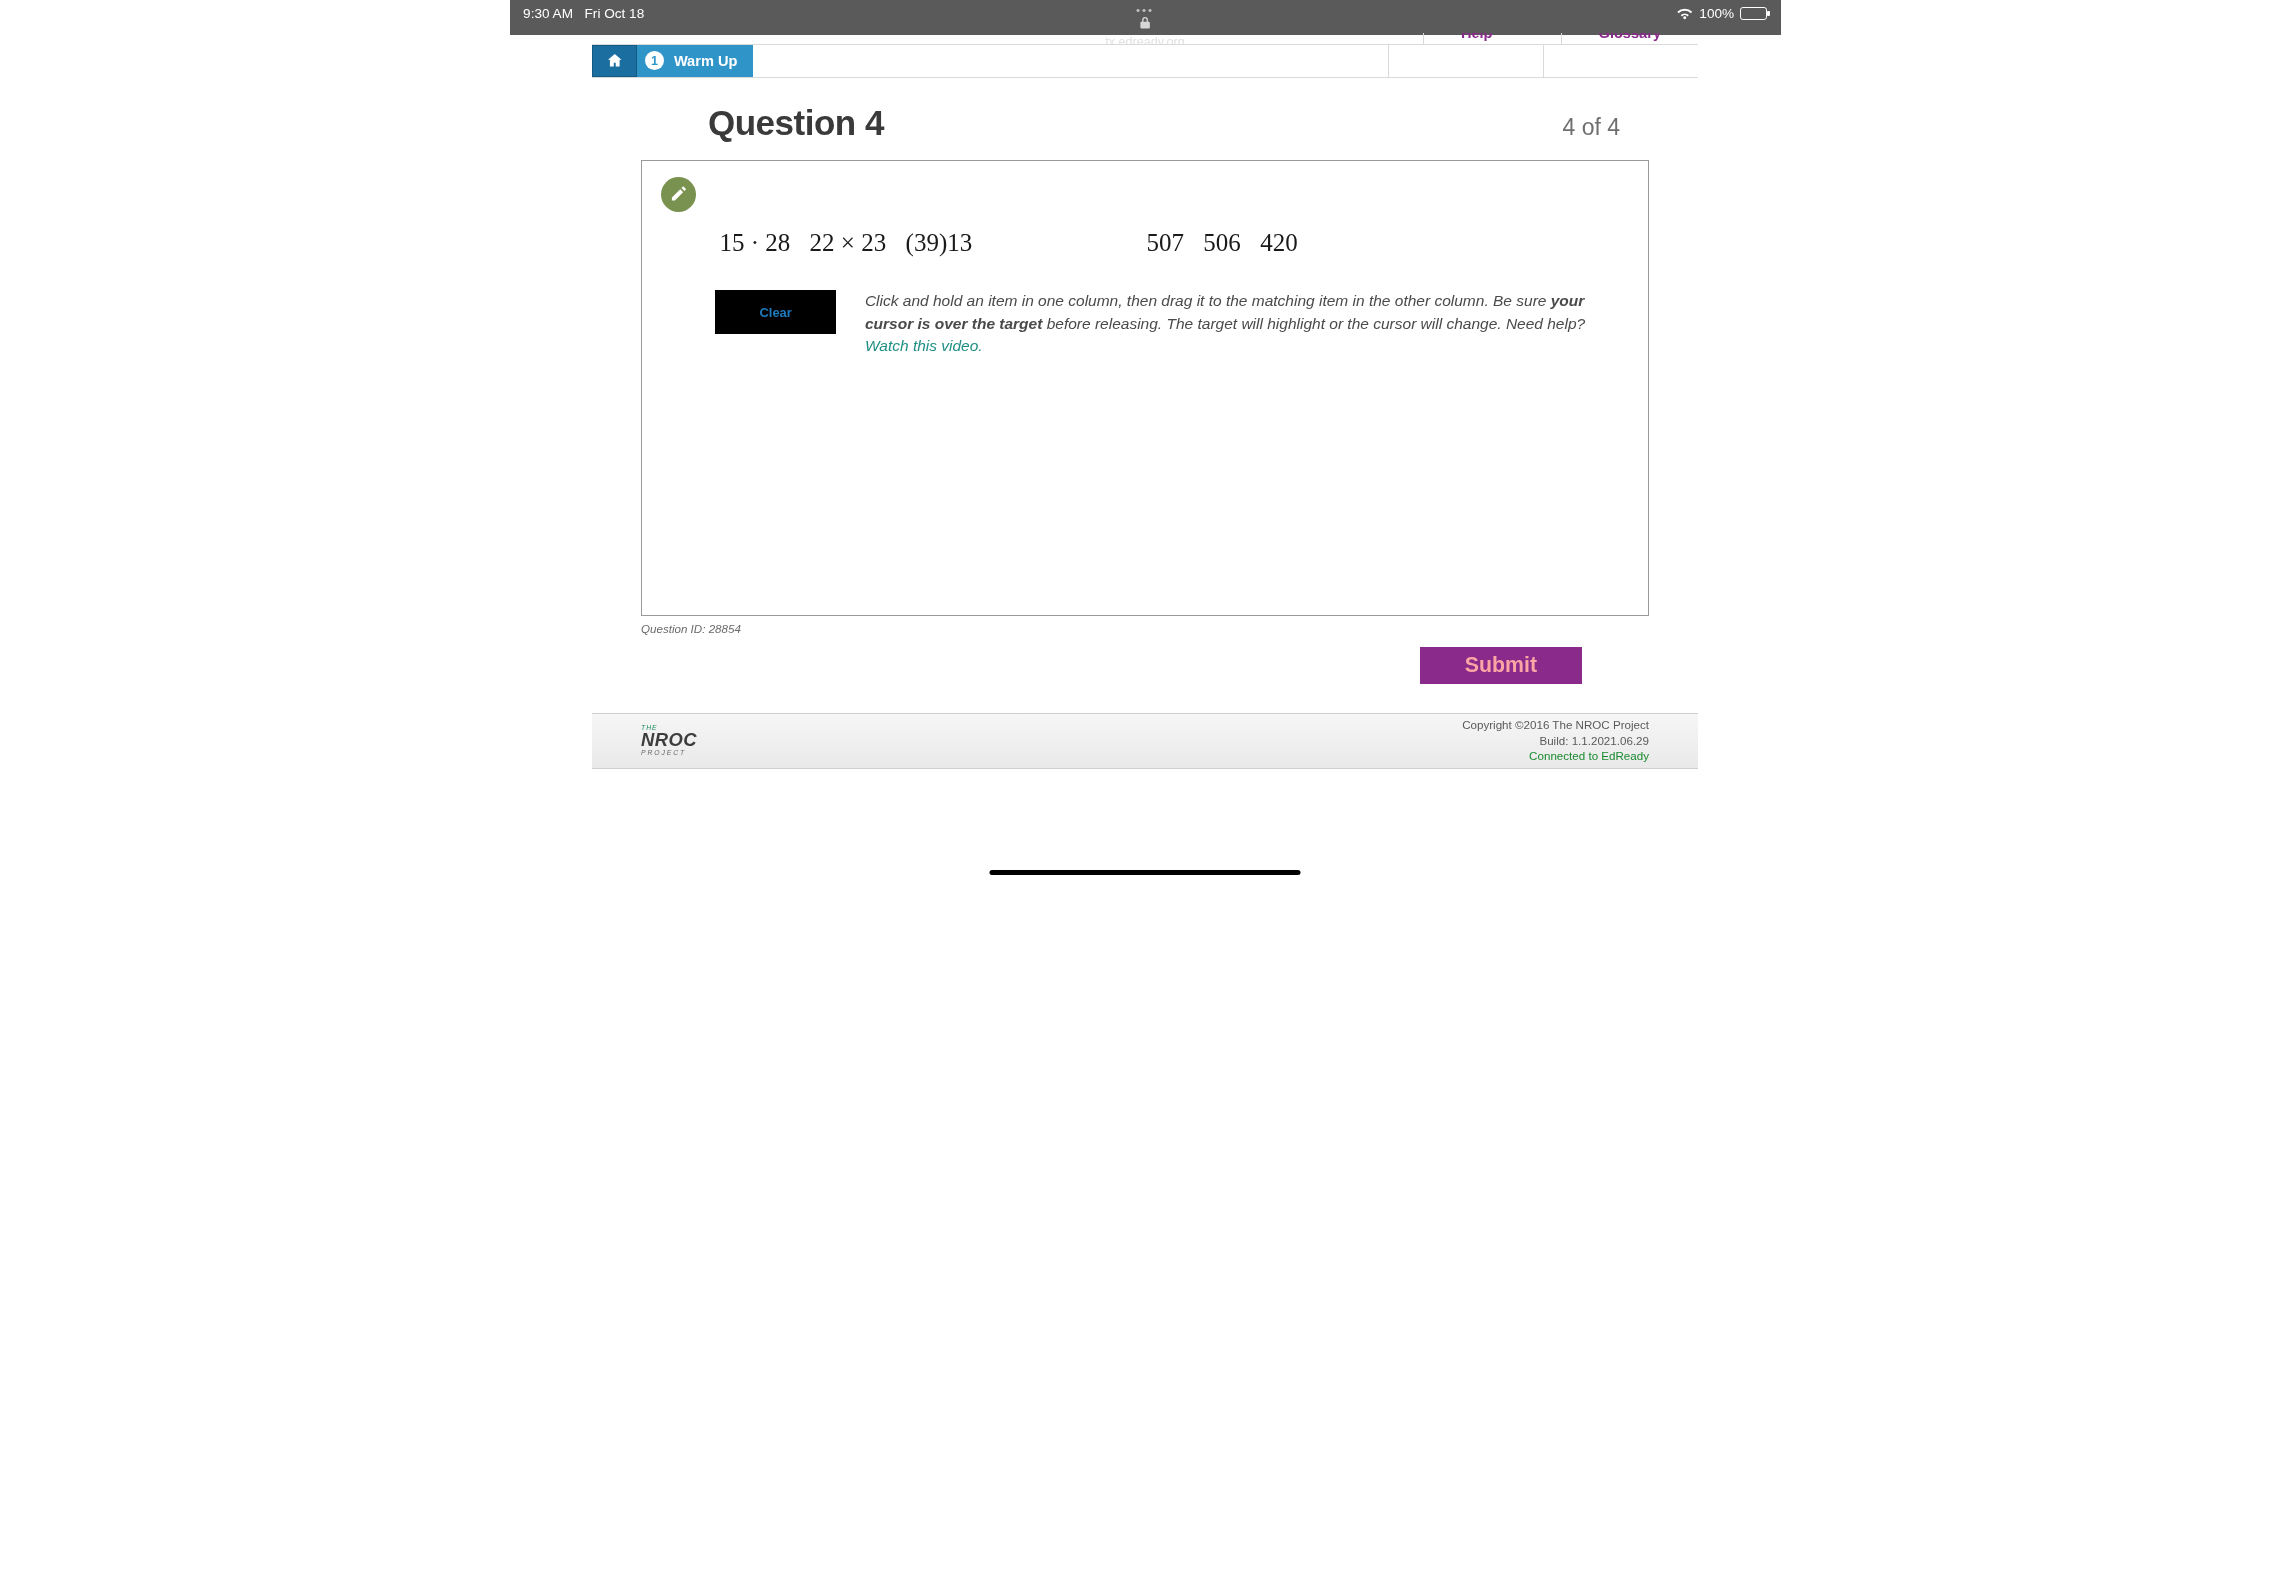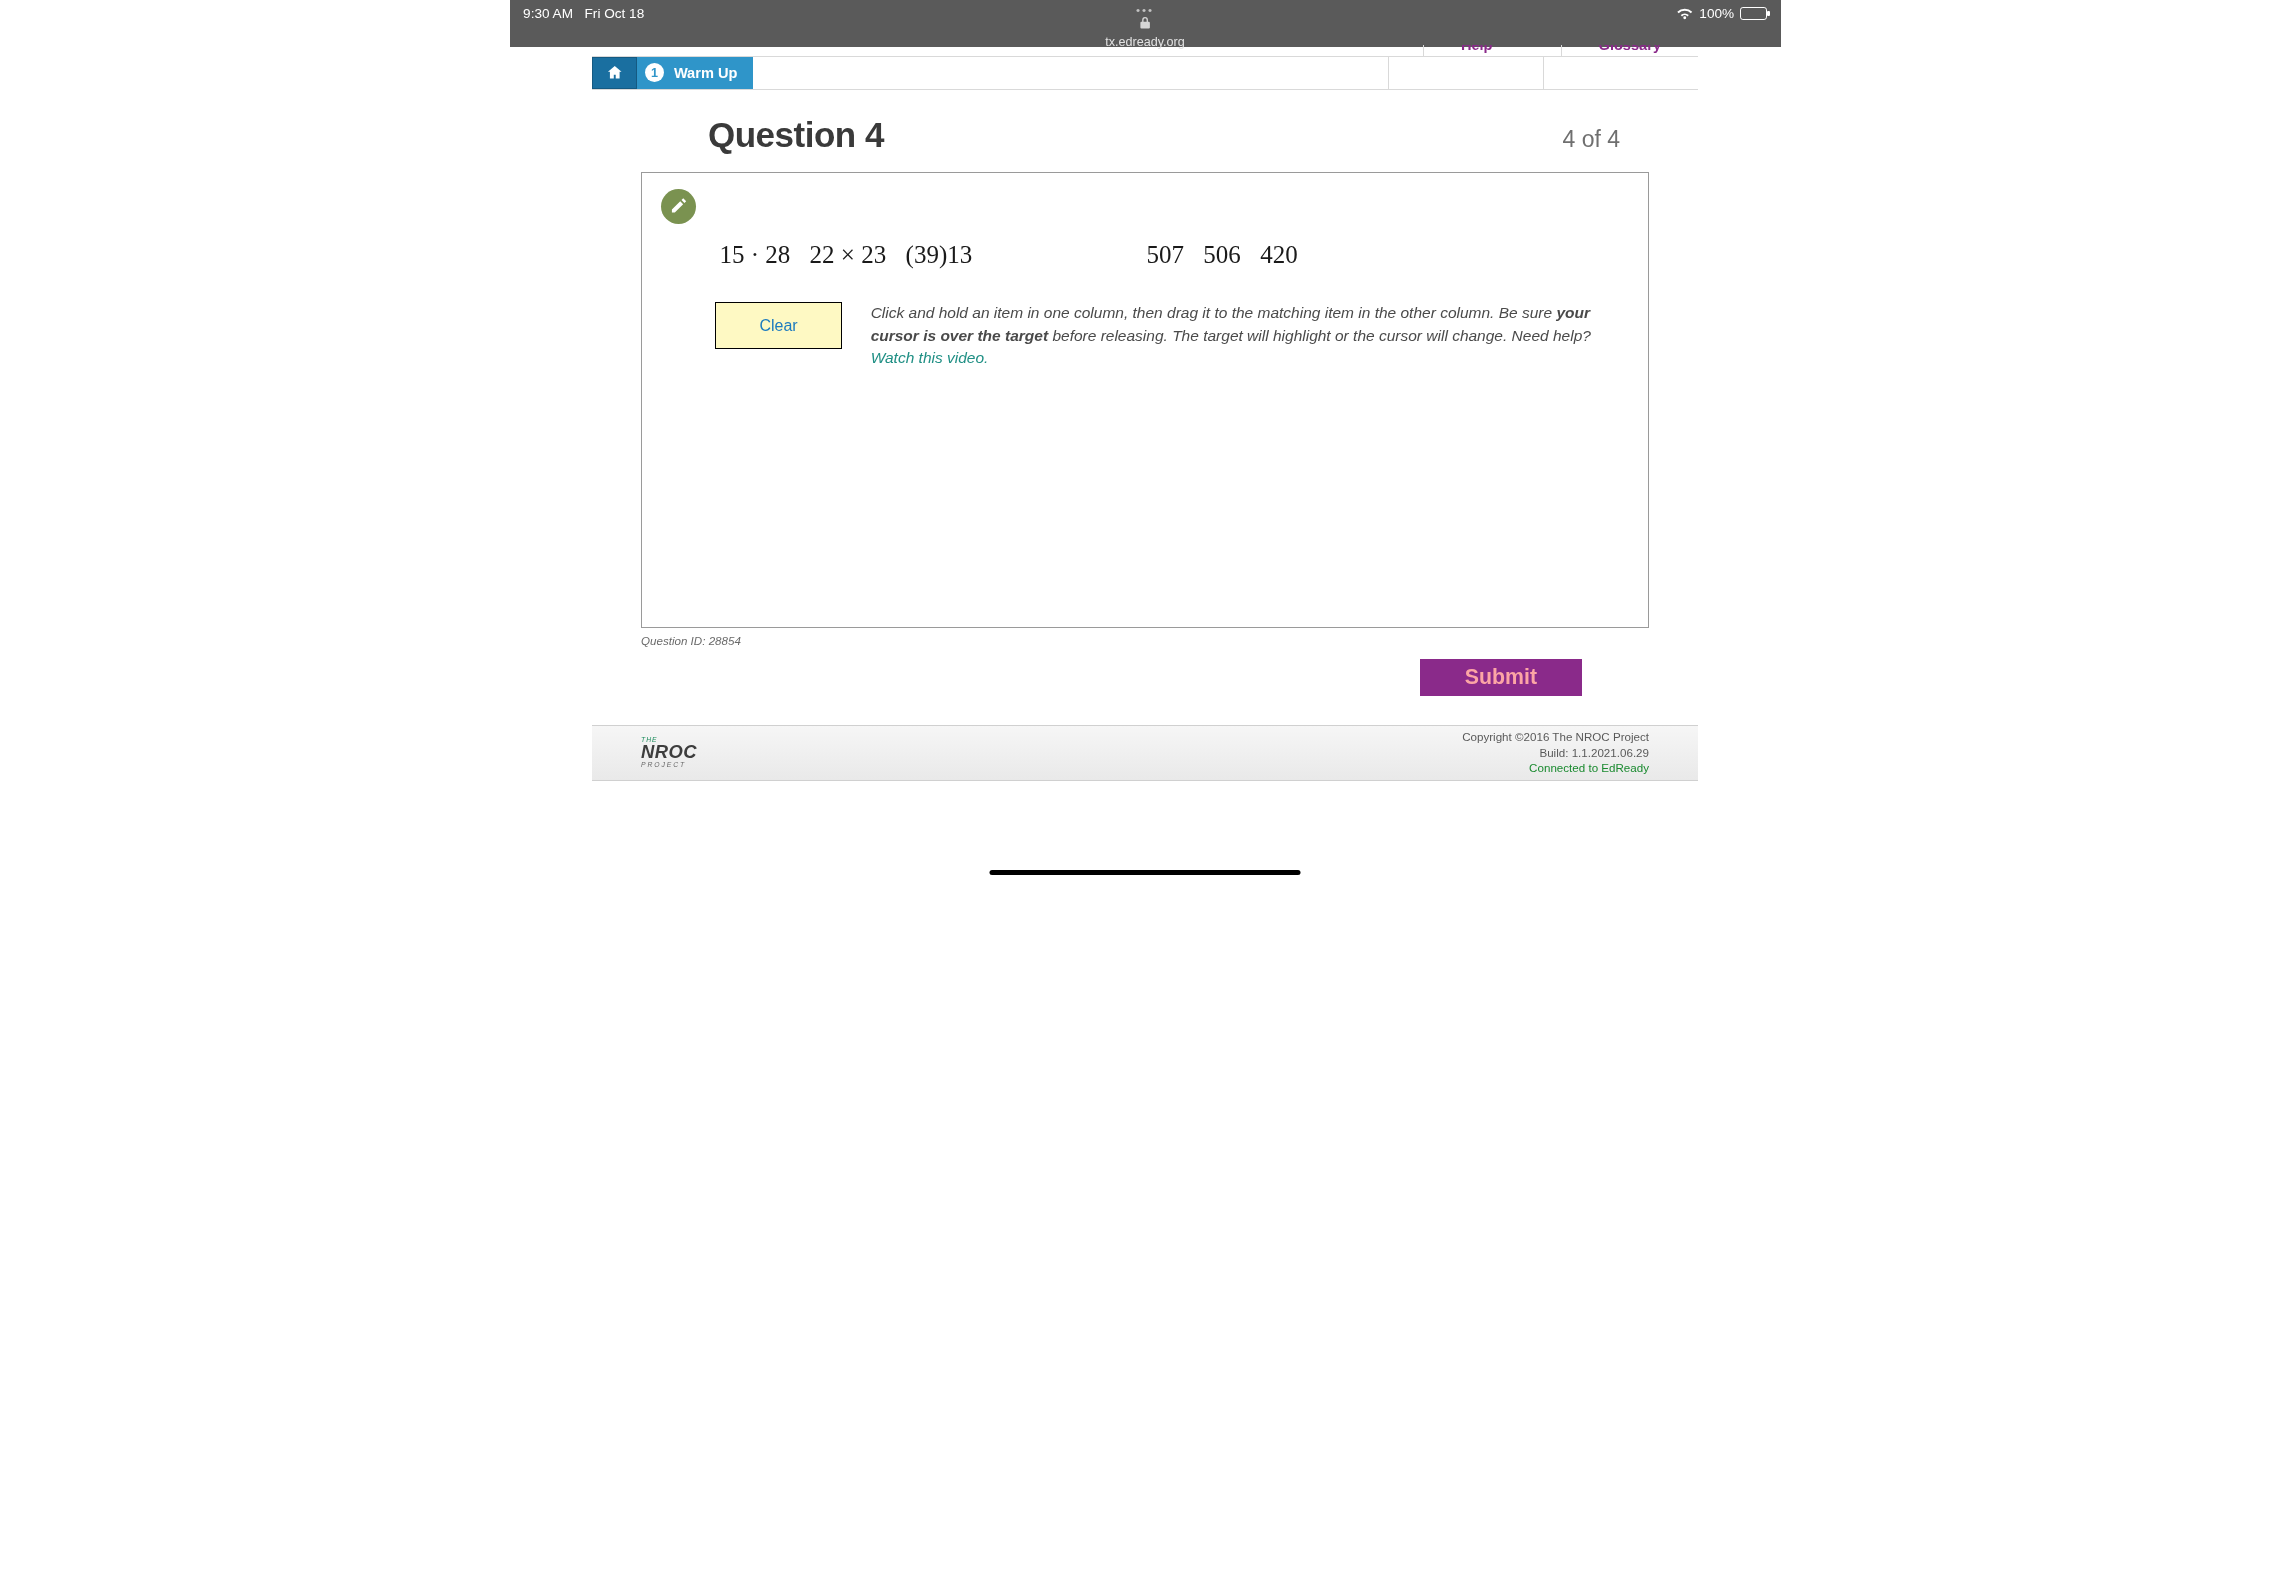--- a/index.html
+++ b/index.html
@@ -1,20 +1,20 @@
 <!DOCTYPE html>
 <html><head>
 <meta charset="utf-8">
 <style>
   * { box-sizing: border-box; margin: 0; padding: 0; }
   html, body { width: 100%; height: 100%; font-family: -apple-system, BlinkMacSystemFont, "Segoe UI", Helvetica, Arial, sans-serif; background: #fff; }
   .viewport { width: 1271px; height: 883px; margin: 0 auto; position: relative; background: #fff; overflow: hidden; }
 
   
-  .statusbar { background: #5a5a5a; color: #fff; height: 47px; display: flex; align-items: flex-start; padding: 5.8px 13.6px 0 13.6px; font-size: 13.6px; position: relative; }
+  .statusbar { background: #5a5a5a; color: #fff; height: 35px; display: flex; align-items: flex-start; padding: 5.8px 13.6px 0 13.6px; font-size: 13.6px; position: relative; }
   .statusbar .left { display: flex; gap: 11.6px; align-items: center; }
   .statusbar .center { position: absolute; left: 50%; transform: translateX(-50%); text-align: center; color: #d6d6d6; font-size: 12.6px; top: 3.9px; }
   .statusbar .center .dots { letter-spacing: 1.9px; font-size: 11.6px; color: #c3c3c3; line-height: 1; }
   .statusbar .center .url-line { display: flex; align-items: center; gap: 5.8px; justify-content: center; margin-top: 1.9px; color: #e2e2e2; flex-direction: column; }
   .statusbar .right { margin-left: auto; display: flex; align-items: center; gap: 5.8px; }
   .wifi-icon { width: 17.5px; height: 13.6px; display: inline-block; }
   .lock-icon { width: 9.7px; height: 11.6px; display: inline-block; }
   .battery { width: 27px; height: 12.6px; border: 1.5px solid #fff; border-radius: 2.9px; position: relative; }
   .battery::after { content: ""; position: absolute; right: -3.9px; top: 2.9px; width: 2.4px; height: 4.9px; background: #fff; border-radius: 1px; }
   .battery .fill { background: #fff; height: 100%; width: 100%; border-radius: 1px; }
@@ -45,21 +45,21 @@
   .q-box { border: 1px solid #9a9a9a; margin: 0 49px 0 49px; padding: 15.5px 19.4px 19.4px 19.4px; min-height: 456px; background: #fff; }
   .prompt-row { display: flex; align-items: center; gap: 13.6px; margin-bottom: 17.5px; }
   .pencil-badge { width: 35px; height: 35px; border-radius: 50%; background: #7a9250; display: flex; align-items: center; justify-content: center; flex-shrink: 0; }
   .prompt-text { font-size: 23px; color: #2b2b2b; }
 
   .match-grid { display: flex; gap: 0; padding-left: 58px; }
   .match-col { width: 427px; display: flex; flex-direction: row; gap: 19.4px; }
   .match-item { font-family: Georgia, "Times New Roman", serif; font-size: 25px; color: #1a1a1a; cursor: grab; }
 
   .controls-row { display: flex; gap: 29px; padding-left: 54px; margin-top: 33px; align-items: flex-start; }
-  .clear-btn { border: 1.9px solid #000; background: #fef9c3; color: #1d7bbf; font-weight: 400; font-size: 16px; padding: 13.6px 43px; cursor: pointer; }
+  .clear-btn { border: 1.9px solid #000; background: #000000; color: #1d7bbf; font-weight: 700; font-size: 13px; padding: 13.6px 43px; cursor: pointer; }
   .hint-text { font-size: 15.5px; font-style: italic; color: #4a4a4a; max-width: 737px; line-height: 1.45; }
   .hint-text .bold { font-weight: 700; font-style: italic; }
   .hint-text .link { color: #1f8f84; cursor: pointer; font-style: italic; }
 
   .q-id { font-size: 11.6px; font-style: italic; color: #6a6a6a; margin: 5.8px 0 0 49px; }
 
   .submit-row { display: flex; justify-content: flex-end; padding: 11.6px 116px 29px 0; }
   .submit-btn { background: #8a2a8a; color: #fca5a5; border: none; font-size: 21.3px; font-weight: 600; padding: 6px 45px; cursor: pointer; }
 
   

